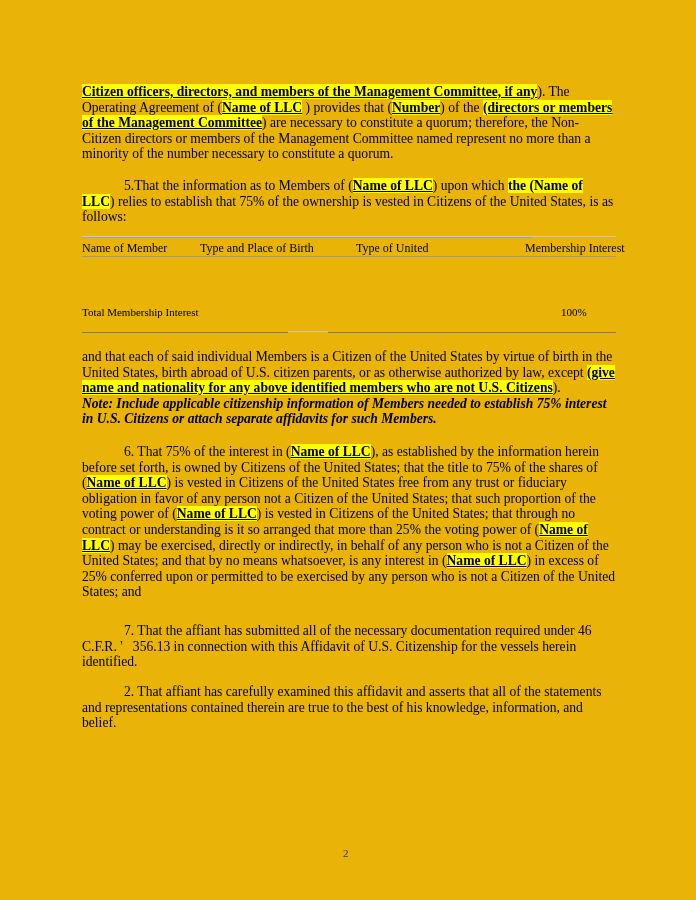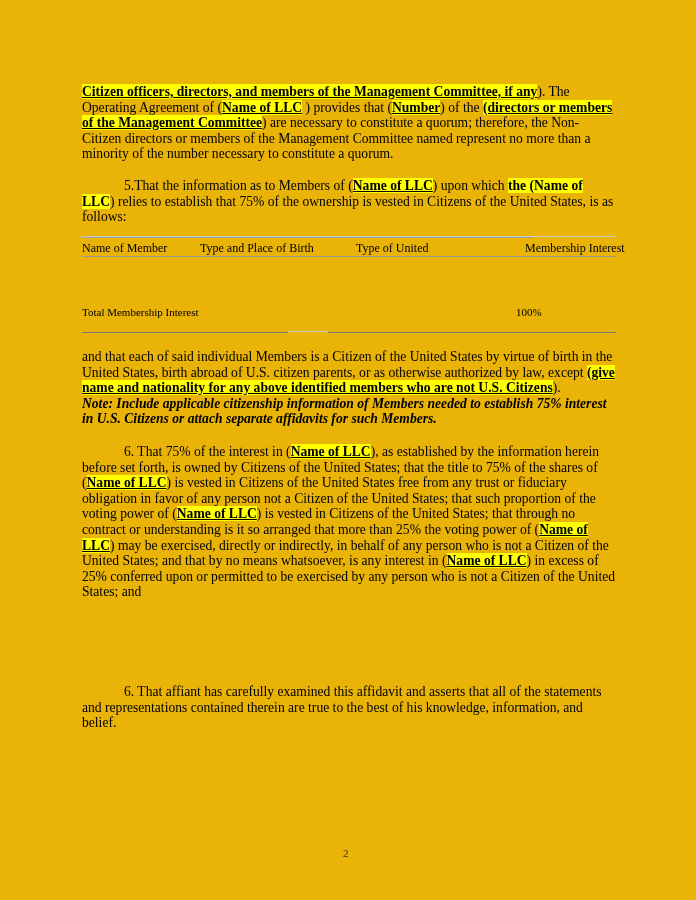--- a/index.html
+++ b/index.html
@@ -28,28 +28,29 @@
   <div>
     <div class="rule light" style="left:82px; top:236px; width:534px;"></div>
     <div class="rule" style="left:82px; top:237px; width:450px; background:#a0a0a0;"></div>
     <span class="th" style="left:82px;">Name of Member</span>
     <span class="th" style="left:200px;">Type and Place of Birth</span>
     <span class="th" style="left:356px;">Type of United</span>
     <span class="th" style="left:505px;margin-left:20px;">Membership Interest</span>
     <div class="rule" style="left:82px; top:256px; width:534px; background:#9a9a9a;"></div>
 
     <span class="total" style="left:82px;">Total Membership Interest</span>
-    <span class="total" style="left:516px;text-align:center;">100%</span>
+    <span class="total" style="left:561px;text-align:center;">100%</span>
 
     <div class="rule" style="left:82px; top:332px; width:206px;"></div>
     <div class="rule light" style="left:288px; top:331px; width:40px;"></div>
     <div class="rule" style="left:328px; top:332px; width:288px;"></div>
   </div>
 
   <p class="para" style="top:349px;"><span>and that each of said individual Members is a Citizen of the United States by virtue of birth in the United States, birth abroad of U.S. citizen parents, or as otherwise authorized by law, except </span><span class="hl">(give name and nationality for any above identified members who are not U.S. Citizens</span><span>).</span><br><span class="bi">Note: Include applicable citizenship information of Members needed to establish 75% interest in U.S. Citizens or attach separate affidavits for such Members.</span></p>
 
   <p class="para indent" style="top:444px;"><span>6. That 75% of the interest in (</span><span class="hl">Name of LLC</span><span>), as established by the information herein before set forth, is owned by Citizens of the United States; that the title to 75% of the shares of (</span><span class="hl">Name of LLC</span><span>) is vested in Citizens of the United States free from any trust or fiduciary obligation in favor of any person not a Citizen of the United States; that such proportion of the voting power of (</span><span class="hl">Name of LLC</span><span>) is vested in Citizens of the United States; that through no contract or understanding is it so arranged that more than 25% the voting power of (</span><span class="hl">Name of LLC</span><span>) may be exercised, directly or indirectly, in behalf of any person who is not a Citizen of the United States; and that by no means whatsoever, is any interest in (</span><span class="hl">Name of LLC</span><span>) in excess of 25% conferred upon or permitted to be exercised by any person who is not a Citizen of the United States; and</span></p>
 
+  <p class="para indent" style="top:623px; white-space:pre-wrap;">7. That the affiant has submitted all of the necessary documentation required under 46 C.F.R. '   356.13 in connection with this Affidavit of U.S. Citizenship for the vessels herein identified.</p>
 
-  <p class="para indent" style="top:684px;">6. That affiant has carefully examined this affidavit and asserts that all of the statements and representations contained therein are true to the best of his knowledge, information, and belief.</p>
+  <p class="para indent" style="top:684px;">2. That affiant has carefully examined this affidavit and asserts that all of the statements and representations contained therein are true to the best of his knowledge, information, and belief.</p>
 
   <span class="pagenum">2</span>
 </div>
 
 </body></html>

